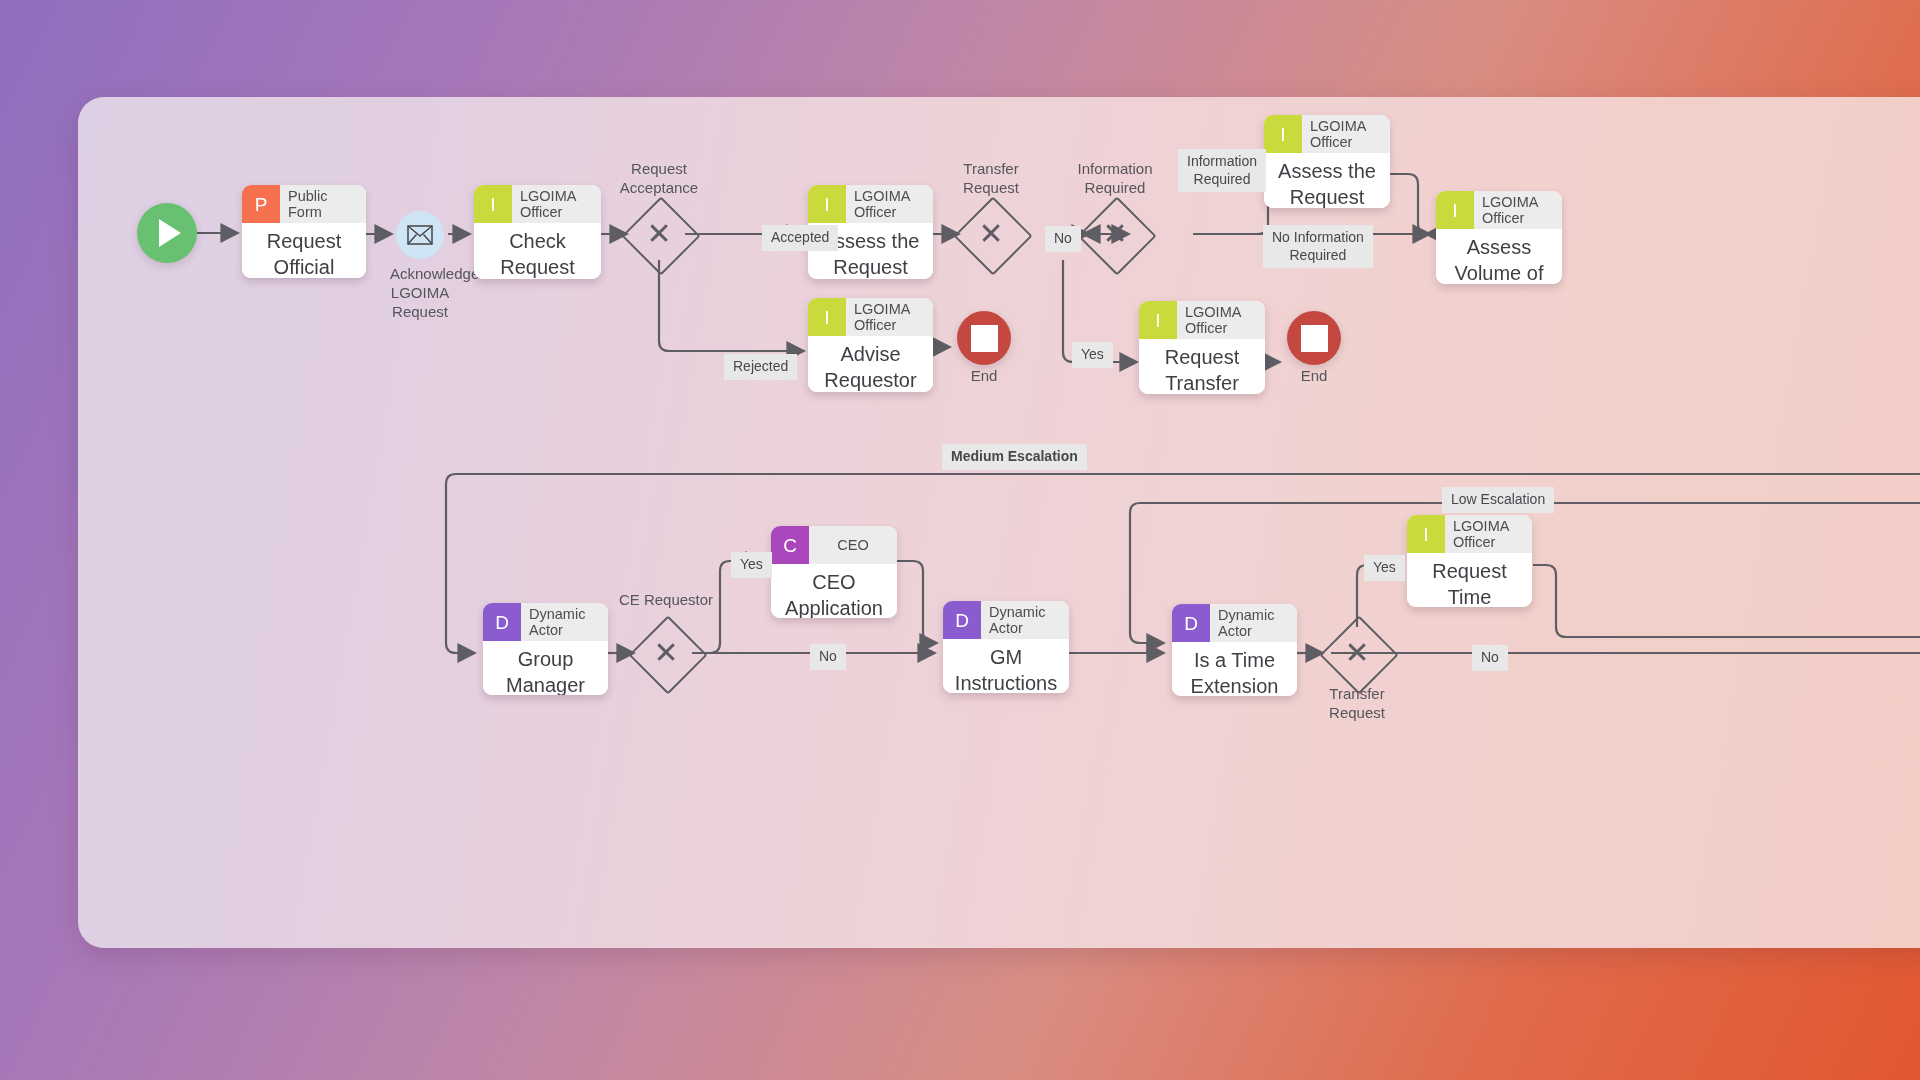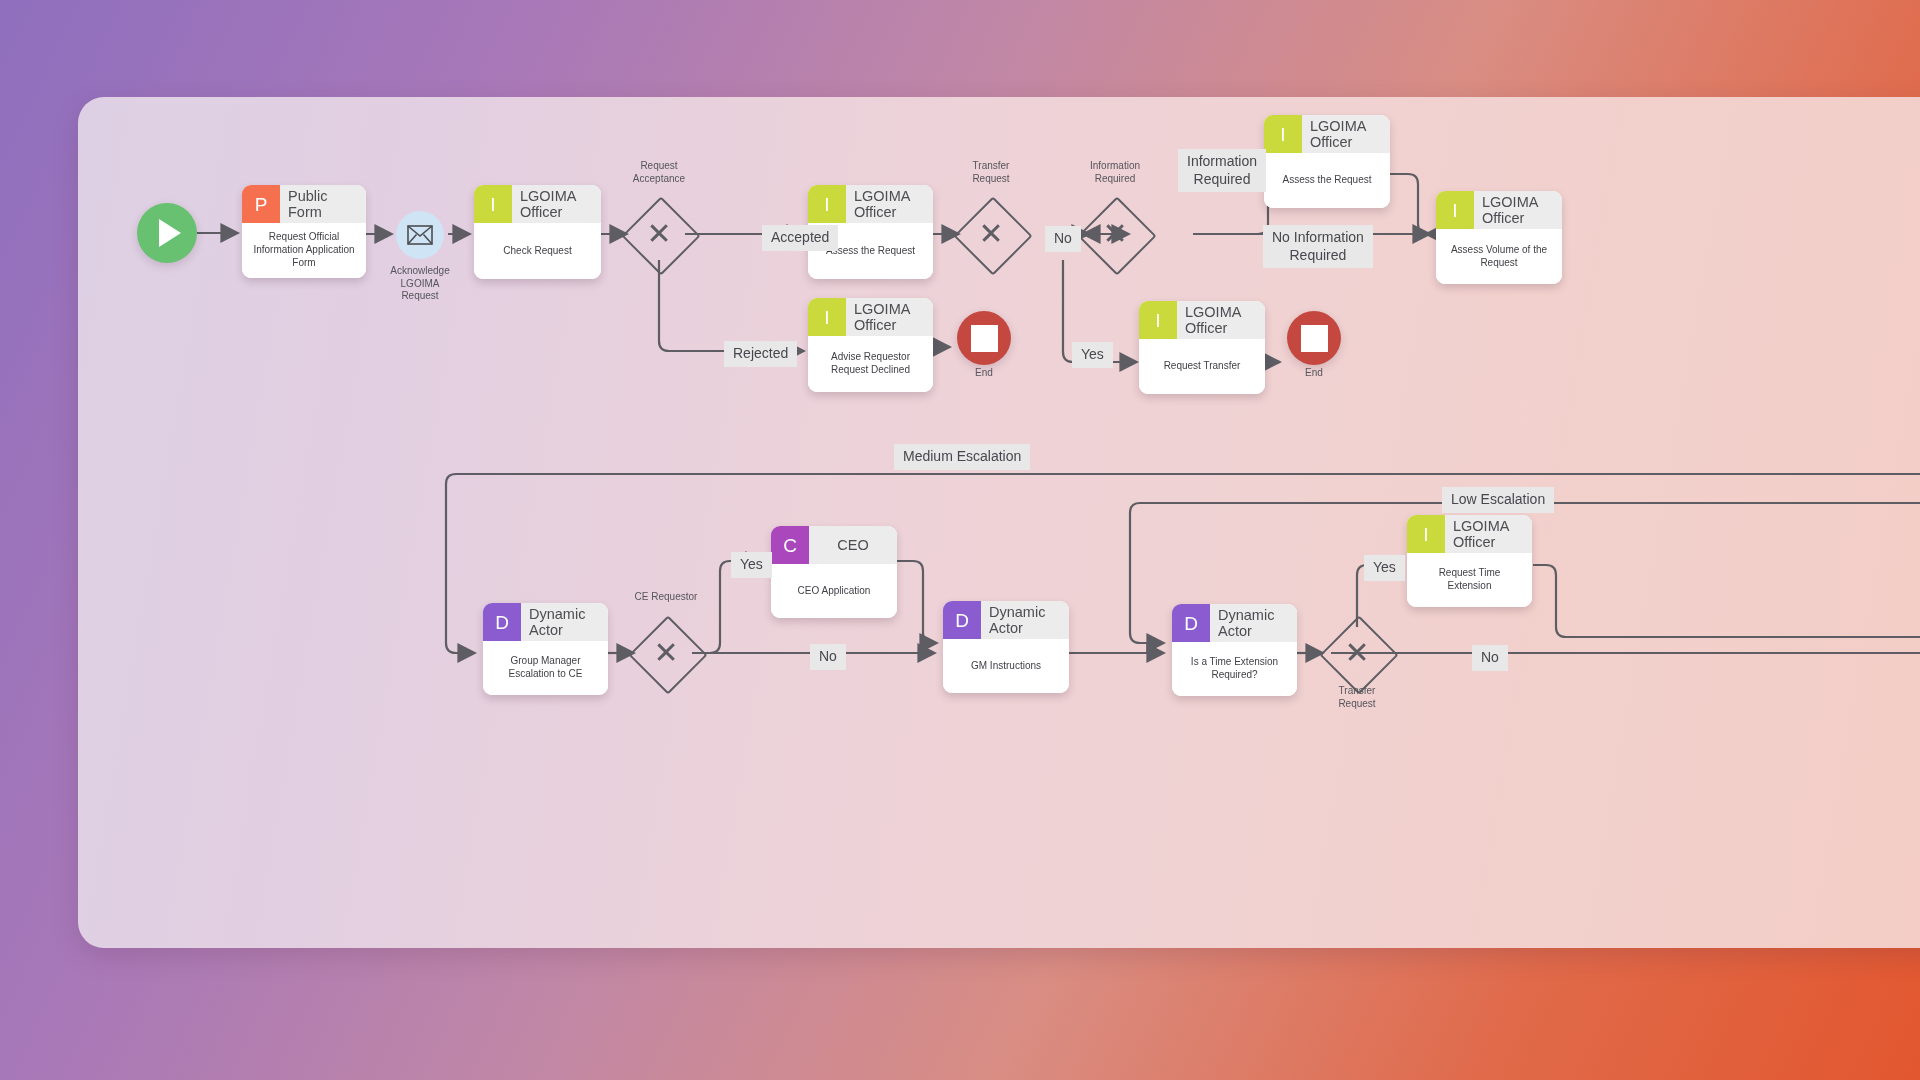--- a/index.html
+++ b/index.html
@@ -30,21 +30,21 @@
   .card .badge{
     width:38px;flex:0 0 38px;display:flex;align-items:center;justify-content:center;
     color:#fff;font-size:19px;line-height:1;font-weight:400;
   }
   .card .role{
     flex:1;display:flex;align-items:center;justify-content:center;
     font-size:14.5px;color:#4d4d52;padding:0 8px;
   }
   .card .body{
     flex:1;display:flex;align-items:center;justify-content:center;text-align:center;
-    font-size:10px;color:#3f3f45;line-height:1.28;padding:6px 9px;background:#fff;
+    font-size:20px;color:#3f3f45;line-height:1.28;padding:6px 9px;background:#fff;
   }
   .badge.lime{background:#cada3c;}
   .badge.orange{background:#f4704e;}
   .badge.purple{background:#8a5cd0;}
   .badge.magenta{background:#ab47bd;}
 
   
   .ev{position:absolute;border-radius:50%;display:flex;align-items:center;justify-content:center;}
   .ev.start{background:#68c170;box-shadow:0 3px 8px rgba(60,25,50,.16);}
   .ev.end{background:#c4483f;box-shadow:0 3px 8px rgba(60,25,50,.16);}
@@ -59,21 +59,21 @@
     border:2px solid #5d5d63;background:transparent;
     transform:rotate(45deg);border-radius:3px;
   }
   .gw .xx{
     position:absolute;inset:0;display:flex;align-items:center;justify-content:center;
     font-size:30px;color:#5d5d63;line-height:1;
   }
 
   
   .nlabel{
-    position:absolute;text-align:center;font-size:10px;color:#55555c;line-height:1.25;
+    position:absolute;text-align:center;font-size:15px;color:#55555c;line-height:1.25;
     white-space:pre-line;
   }
 
   
   .elabel{
     position:absolute;background:#e8e8e8;color:#47474d;font-size:14px;
     padding:4px 9px;text-align:center;line-height:1.25;white-space:pre-line;
   }
 </style>
 </head>
@@ -303,28 +303,28 @@
     <div class="nlabel" style="left:528px;top:494px;width:120px;">CE Requestor</div>
 
     <div class="gw" style="left:1253px;top:530px;width:52px;height:52px;">
       <div class="dia"></div>
       <div class="xx">✕</div>
     </div>
     <div class="nlabel" style="left:1219px;top:588px;width:120px;">Transfer
 Request</div>
 
     <div class="elabel" style="left:646px;top:128px;margin-left:38px;">Accepted</div>
-    <div class="elabel" style="left:646px;top:244px;">Rejected</div>
+    <div class="elabel" style="left:646px;top:257px;">Rejected</div>
     <div class="elabel" style="left:967px;top:129px;">No</div>
     <div class="elabel" style="left:994px;top:245px;">Yes</div>
     <div class="elabel" style="left:1100px;top:52px;">Information
 Required</div>
     <div class="elabel" style="left:1185px;top:128px;">No Information
 Required</div>
-    <div class="elabel" style="left:816px;top:347px;">Medium Escalation</div>
+    <div class="elabel" style="left:864px;top:347px;font-weight:bold;">Medium Escalation</div>
     <div class="elabel" style="left:1364px;top:390px;">Low Escalation</div>
     <div class="elabel" style="left:653px;top:455px;">Yes</div>
     <div class="elabel" style="left:732px;top:547px;">No</div>
     <div class="elabel" style="left:1286px;top:458px;">Yes</div>
     <div class="elabel" style="left:1394px;top:548px;">No</div>
 
   </div>
 </div>
 
 </body></html>

